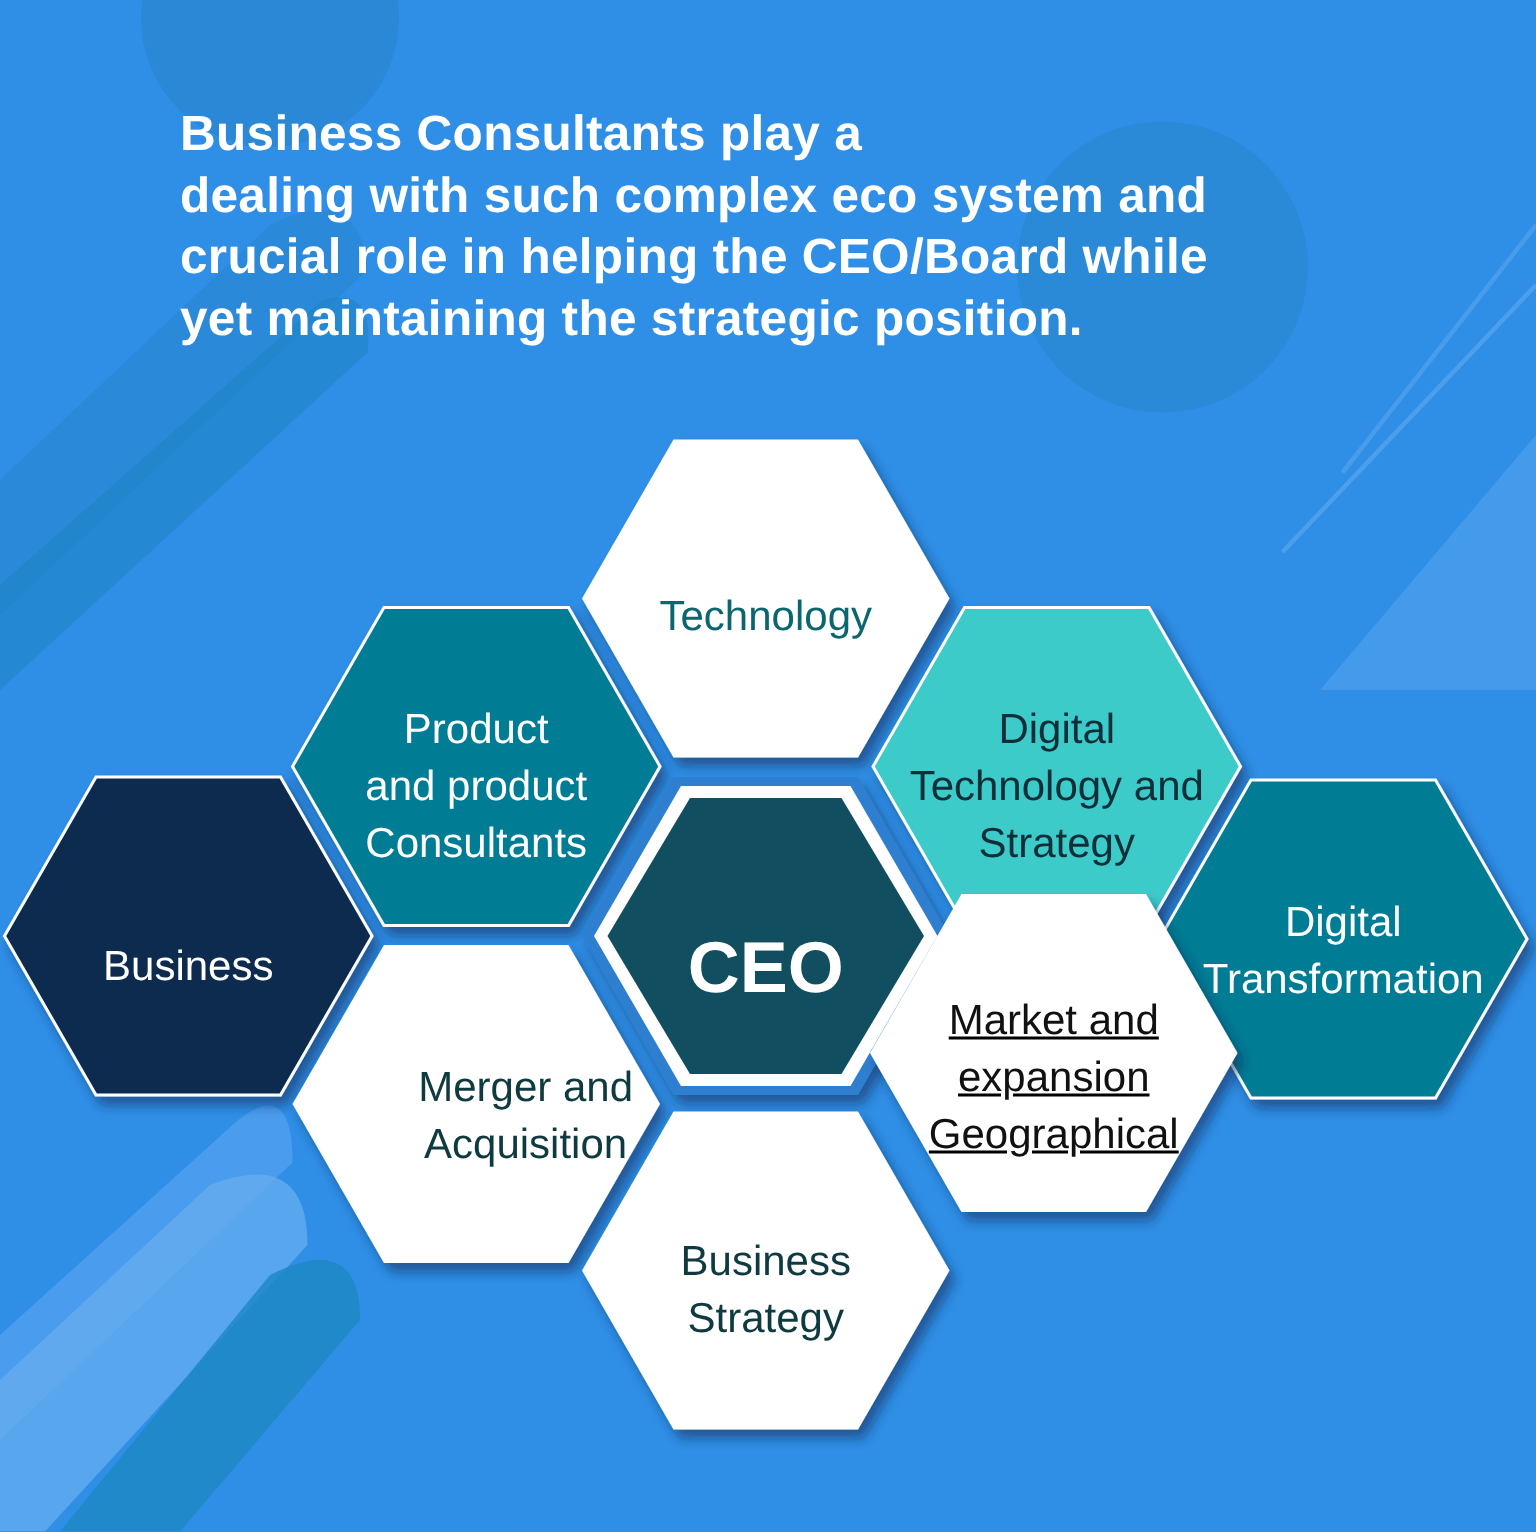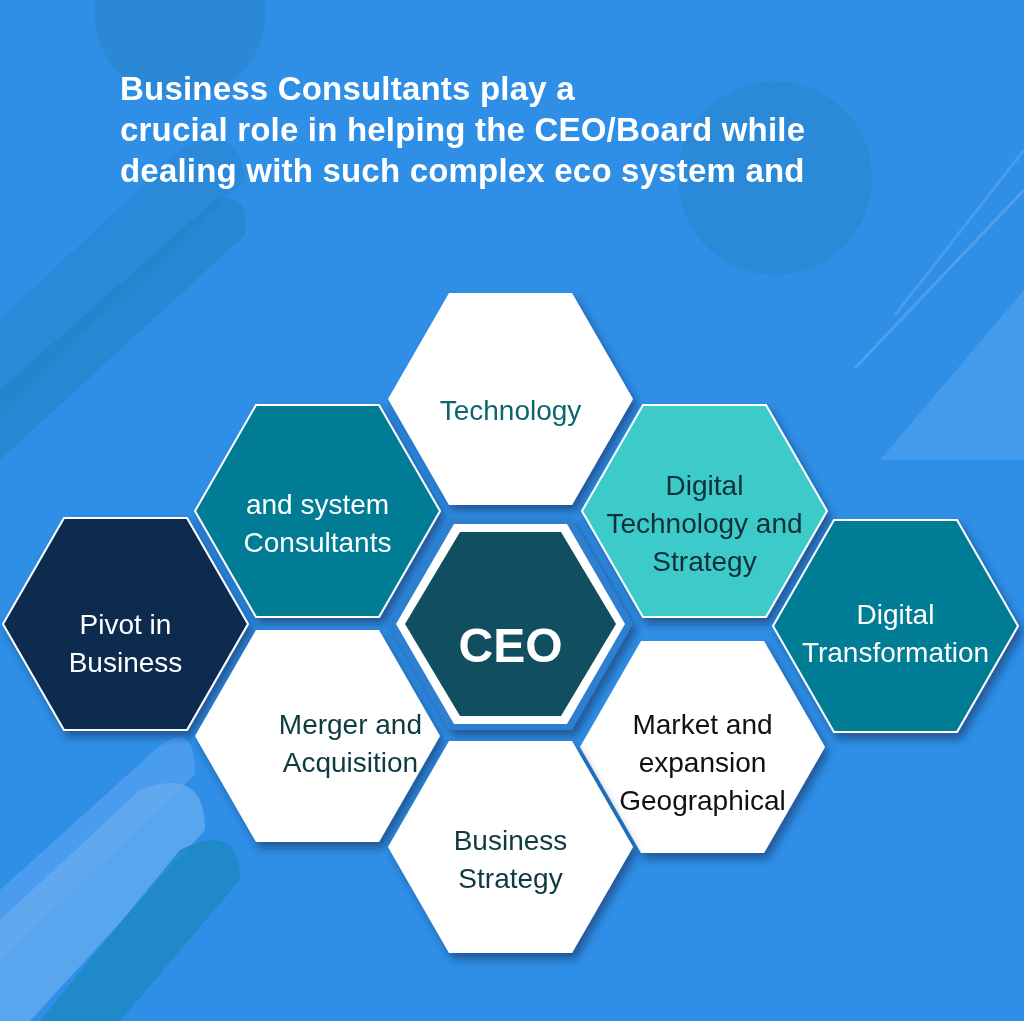--- a/index.html
+++ b/index.html
@@ -43,58 +43,59 @@
   <line x1="1024" y1="150" x2="895" y2="315" stroke="#5aa6ee" stroke-width="3" opacity="0.6"></line>
   <line x1="1024" y1="190" x2="855" y2="368" stroke="#5aa6ee" stroke-width="3" opacity="0.7"></line>
   <path d="M1024 290 L880 460 L1024 460 Z" fill="#4a9ded" opacity="0.8"></path>
   <path d="M0 890 L155 750 Q195 715 195 775 L0 960 Z" fill="#4f9fee" opacity="0.85"></path>
   <path d="M0 920 L140 790 Q205 765 205 830 L30 1021 L0 1021 Z" fill="#6aafef" opacity="0.7"></path>
   <path d="M40 1021 L180 850 Q240 820 240 880 L120 1021 Z" fill="#1b87c2" opacity="0.8"></path>
 </svg>
 
 <div class="headline">
   <div><span class="lead">Business Consultants</span><span style="font-weight:bold"> play a</span></div>
+  <div>dealing with such complex eco system and</div>
   <div>crucial role in helping the CEO/Board while</div>
-  <div>dealing with such complex eco system and</div>
+  <div>yet maintaining the strategic position.</div>
 </div>
 
 <div class="hex tech" style="left:388px; top:293px;">
   <svg class="shape" viewBox="0 0 245 212">
     <polygon points="61,0 184,0 245,106 184,212 61,212 0,106" fill="#ffffff" filter="url(#sh)"></polygon>
   </svg>
   <div class="label" style="color:#0b6670">Technology</div>
 </div>
 
 <div class="hex" style="left:195px; top:405px;">
   <svg class="shape" viewBox="0 0 245 212">
     <polygon points="61,0 184,0 245,106 184,212 61,212 0,106" fill="#057b94" stroke="#ffffff" stroke-width="2" filter="url(#sh)"></polygon>
   </svg>
   <div class="label" style="color:#ffffff">
-    <div>and system</div>
+    <div>Product</div>
+    <div>and product</div>
     <div>Consultants</div>
   </div>
 </div>
 
 <div class="hex" style="left:582px; top:405px;">
   <svg class="shape" viewBox="0 0 245 212">
     <polygon points="61,0 184,0 245,106 184,212 61,212 0,106" fill="#3ecbca" stroke="#ffffff" stroke-width="2" filter="url(#sh)"></polygon>
   </svg>
   <div class="label" style="color:#0e2f3a">
     <div>Digital</div>
     <div>Technology and</div>
     <div>Strategy</div>
   </div>
 </div>
 
 <div class="hex" style="left:3px; top:518px;">
   <svg class="shape" viewBox="0 0 245 212">
     <polygon points="61,0 184,0 245,106 184,212 61,212 0,106" fill="#0c2b50" stroke="#ffffff" stroke-width="2" filter="url(#sh)"></polygon>
   </svg>
   <div class="label" style="color:#ffffff; margin-top:-4px">
-    <div>Pivot in</div>
     <div>Business</div>
   </div>
 </div>
 
 <div class="hex ceo" style="left:388px; top:518px;">
   <svg class="shape" viewBox="0 0 245 212">
     <polygon points="61,0 184,0 245,106 184,212 61,212 0,106" fill="#2f7fd0" filter="url(#sh)"></polygon>
     <polygon points="66,6 179,6 237,106 179,206 66,206 8,106" fill="#ffffff"></polygon>
     <polygon points="72,14 173,14 228,106 173,198 72,198 17,106" fill="#114f60"></polygon>
   </svg>
@@ -114,21 +115,21 @@
 <div class="hex" style="left:195px; top:630px;justify-content:flex-end;">
   <svg class="shape" viewBox="0 0 245 212">
     <polygon points="61,0 184,0 245,106 184,212 61,212 0,106" fill="#ffffff" filter="url(#sh)"></polygon>
   </svg>
   <div class="label" style="color:#0e3a40; margin-top:-28px">
     <div>Merger and</div>
     <div>Acquisition</div>
   </div>
 </div>
 
-<div class="hex" style="left:580px; top:641px;">
+<div class="hex" style="left:580px; top:596px;text-decoration:underline;">
   <svg class="shape" viewBox="0 0 245 212">
     <polygon points="61,0 184,0 245,106 184,212 61,212 0,106" fill="#ffffff" filter="url(#sh)"></polygon>
   </svg>
   <div class="label" style="color:#111111; margin-top:-12px">
     <div>Market and</div>
     <div>expansion</div>
     <div>Geographical</div>
   </div>
 </div>
 

